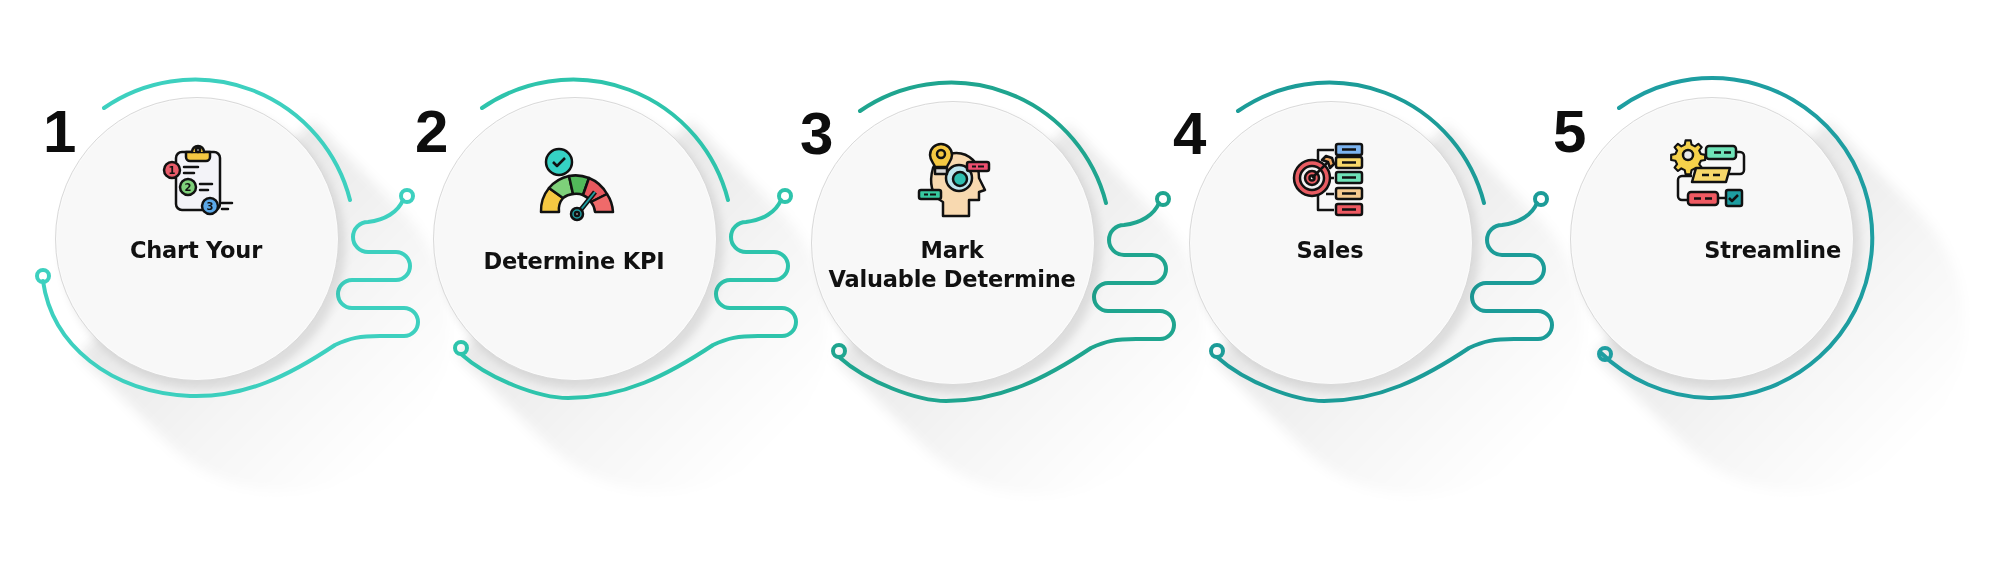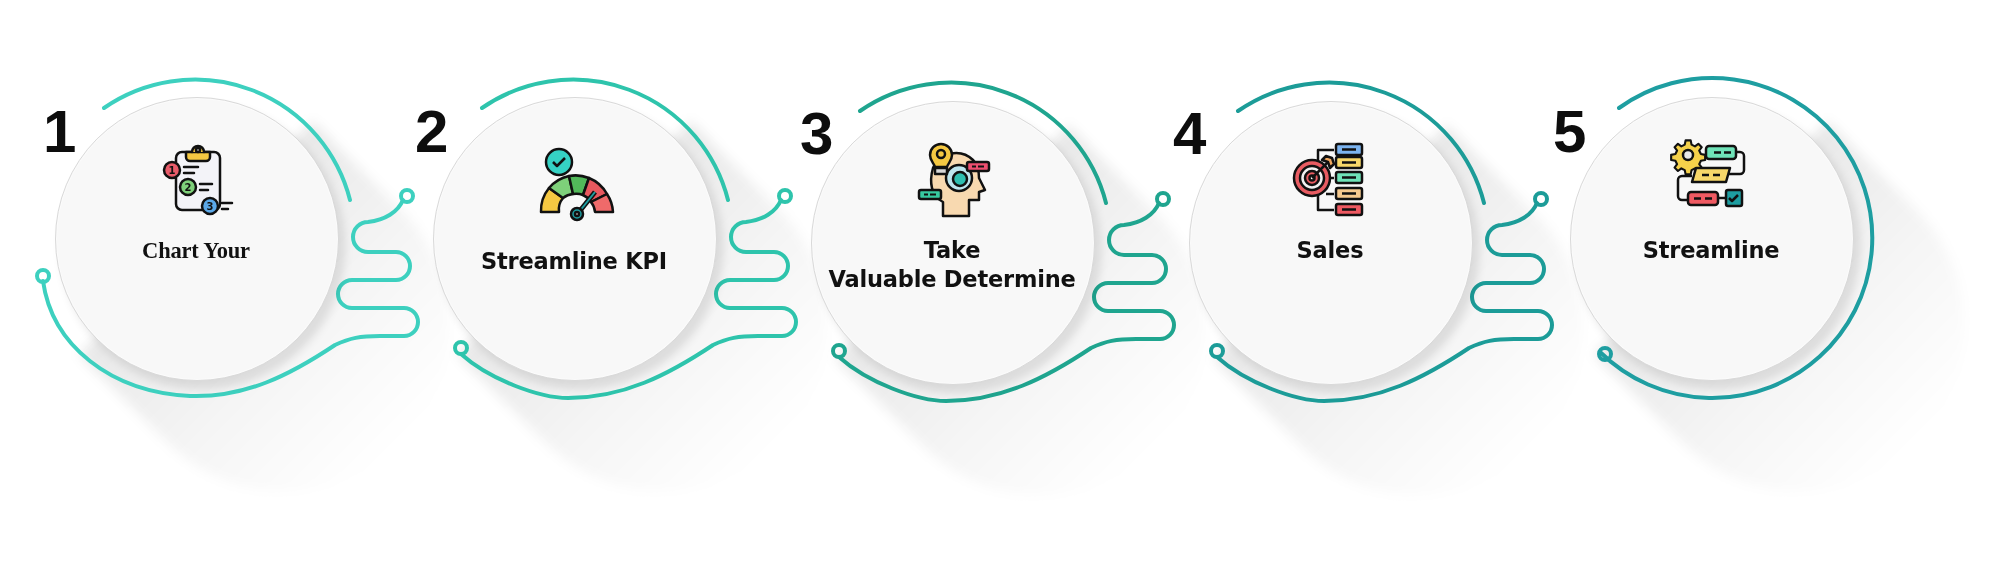--- a/index.html
+++ b/index.html
@@ -157,30 +157,30 @@
       <path d="M26,30 h34 l-4,14 h-34z" fill="#f8d86a"></path>
       <path d="M22,38 h-10 a4,4 0 0 0 -4,4 v16 a4,4 0 0 0 4,4 h6" fill="none"></path>
       <rect x="18" y="54" width="30" height="13" rx="3" fill="#ef5a62"></rect>
       <path d="M48,60 h8" fill="none"></path>
       <rect x="56" y="52" width="16" height="16" rx="2" fill="#1e9ea1"></rect>
       <path d="M59,60 l3,3 l6,-6" fill="none"></path>
       <path d="M44,14.5 h7 M54,14.5 h7 M32,37 h7 M43,37 h7 M24,60.5 h7 M35,60.5 h7" stroke-width="2.5"></path>
     </g>
   </svg>
 
-  <div class="label" style="left:66px; top:236px;font-family:Liberation Serif, serif;">
+  <div class="label" style="left:66px; top:236px;">
     <div>Chart Your</div>
   </div>
   <div class="label" style="left:444px; top:247px;">
-    <div>Streamline KPI</div>
+    <div>Determine KPI</div>
   </div>
   <div class="label" style="left:822px; top:236px;">
-    <div>Take</div>
+    <div>Mark</div>
     <div>Valuable Determine</div>
   </div>
   <div class="label" style="left:1200px; top:236px;">
     <div>Sales</div>
   </div>
-  <div class="label" style="left:1581px; top:236px;">
+  <div class="label" style="left:1581px; top:236px;text-align:right;">
     <div>Streamline</div>
   </div>
 
 </div>
 
 </body></html>

